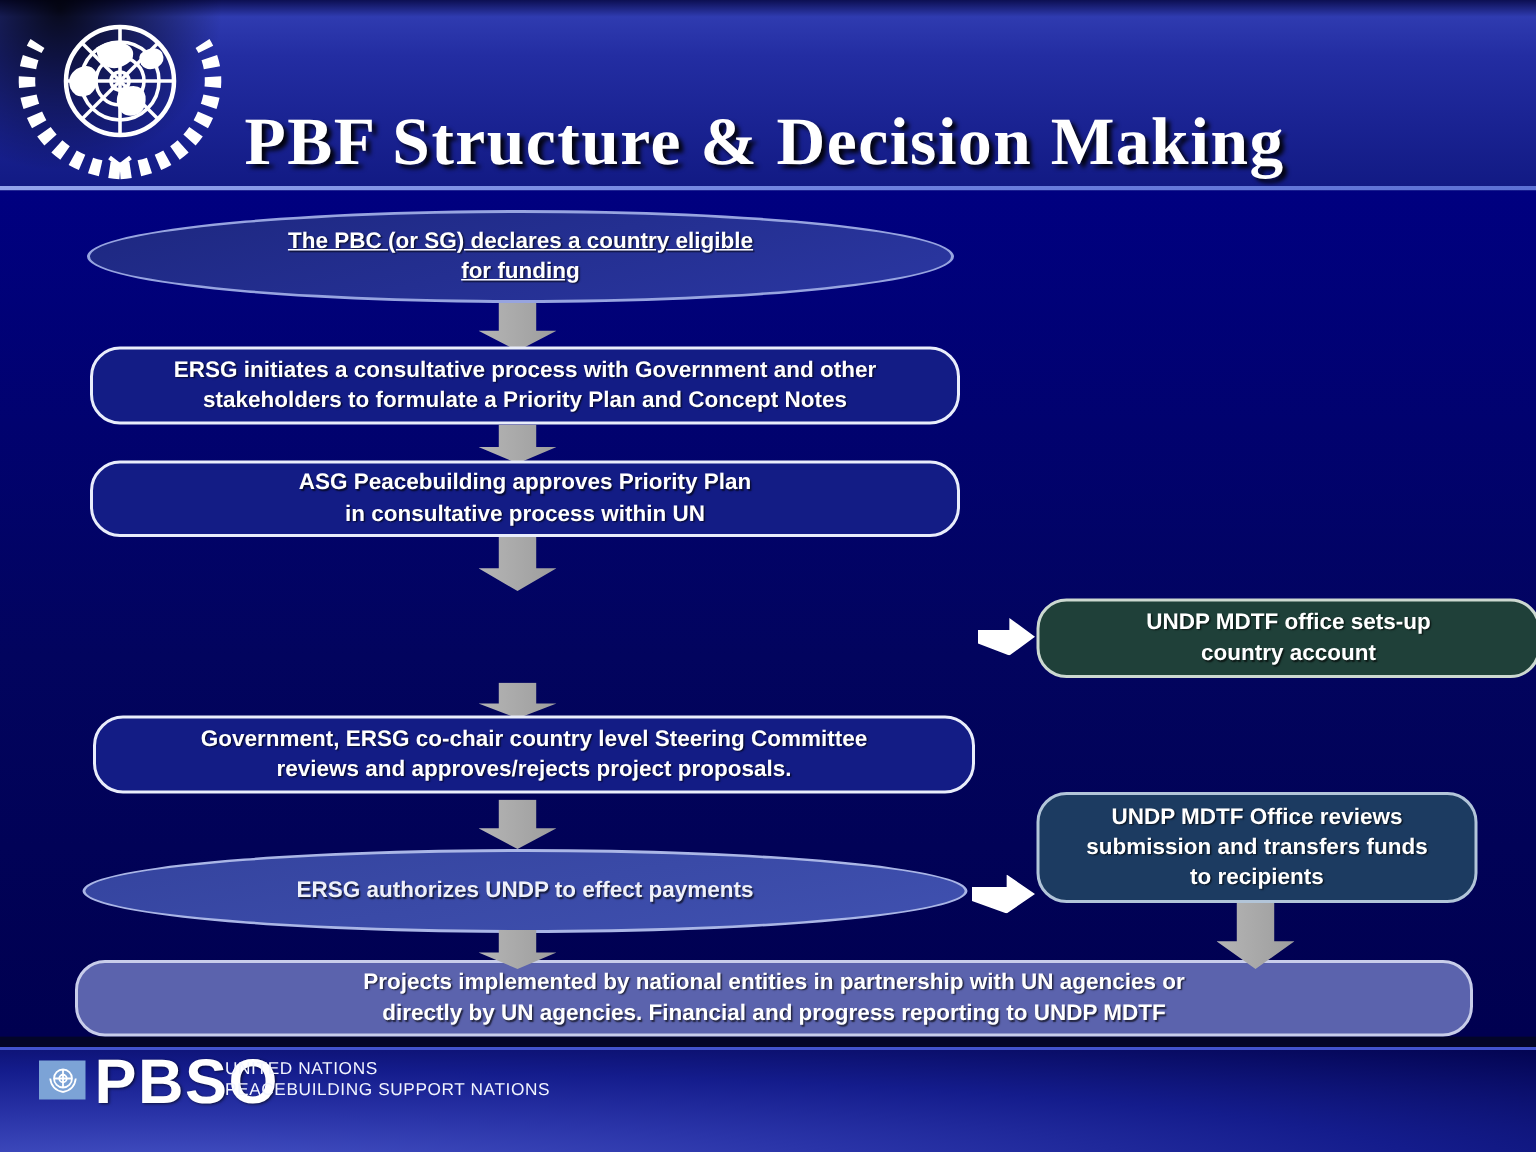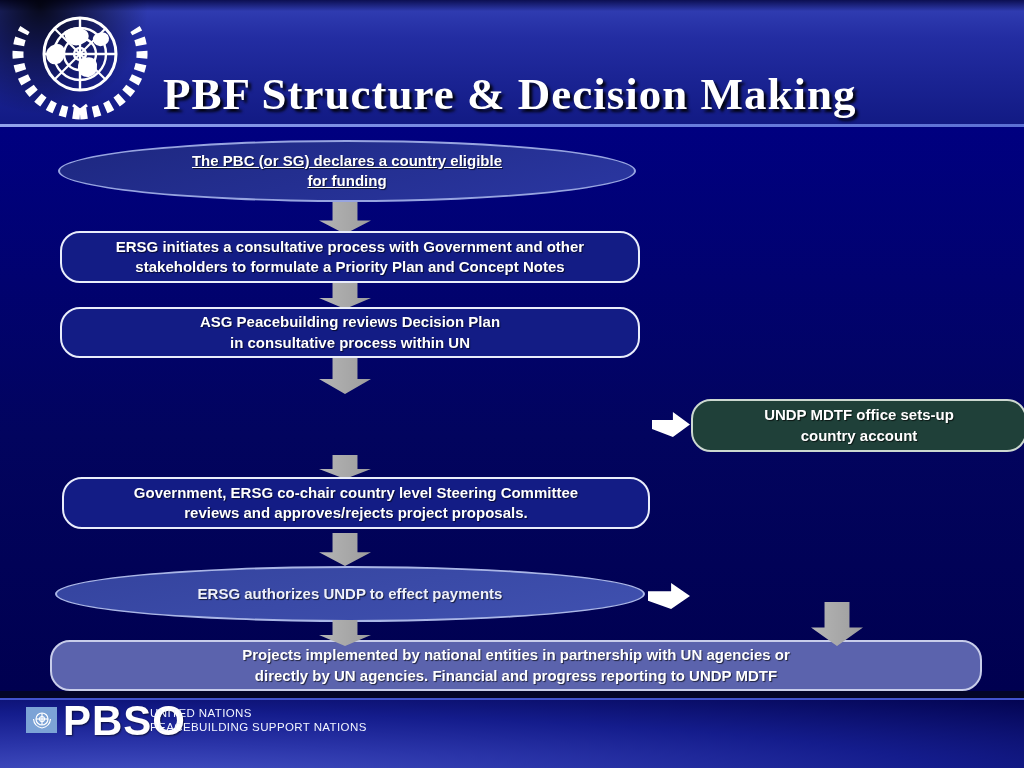--- a/index.html
+++ b/index.html
@@ -144,21 +144,21 @@
   <div class="arrow-down a1"></div>
 
   <div class="node n-consult">
     <span class="node-text">ERSG initiates a consultative process with Government and other
 stakeholders to formulate a Priority Plan and Concept Notes</span>
   </div>
 
   <div class="arrow-down a2"></div>
 
   <div class="node n-review">
-    <span class="node-text">ASG Peacebuilding reviews Decision Plan
+    <span class="node-text">ASG Peacebuilding approves Priority Plan
 in consultative process within UN</span>
   </div>
 
   <div class="arrow-down a3"></div>
 
 
   <div class="arrow-right w1"></div>
 
   <div class="node n-account">
     <span class="node-text">UNDP MDTF office sets-up
@@ -173,20 +173,25 @@
   </div>
 
   <div class="arrow-down a5"></div>
 
   <div class="node ellipse n-authorize">
     <span class="node-text">ERSG authorizes UNDP to effect payments</span>
   </div>
 
   <div class="arrow-right w2"></div>
 
+  <div class="node n-transfer">
+    <span class="node-text">UNDP MDTF Office reviews
+submission and transfers funds
+to recipients</span>
+  </div>
 
   <div class="arrow-down tip-over a6"></div>
   <div class="arrow-down tip-over a7"></div>
 
   <div class="node n-projects">
     <span class="node-text">Projects implemented by national entities in partnership with UN agencies or
 directly by UN agencies. Financial and progress reporting to UNDP MDTF</span>
   </div>
 
   <div class="footer-dark"></div>

